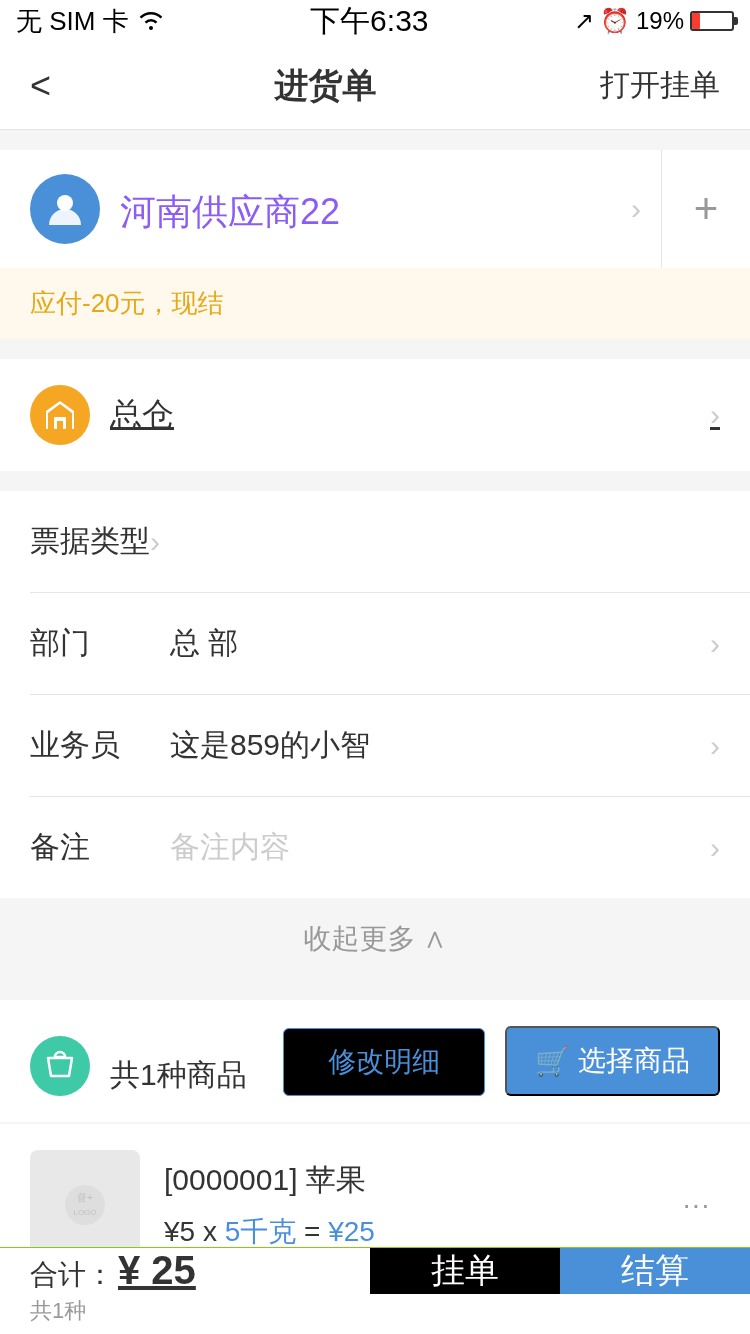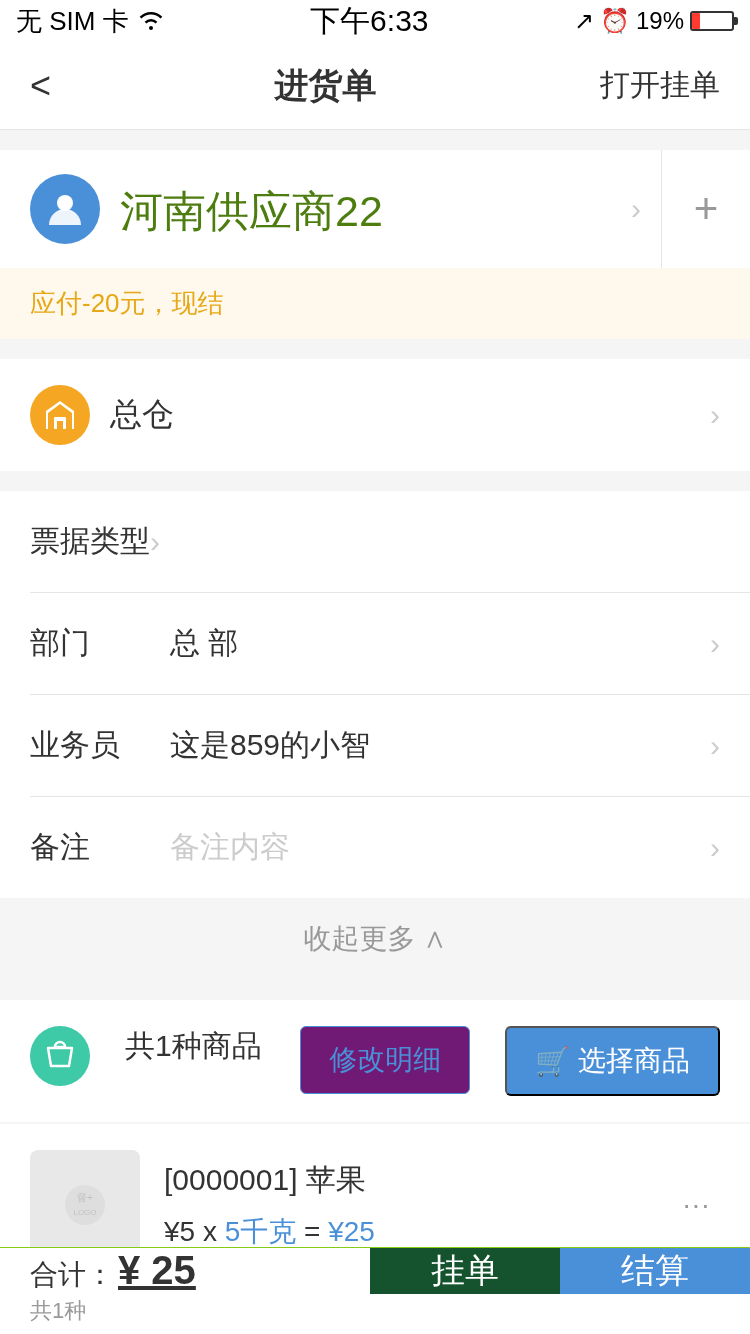--- a/index.html
+++ b/index.html
@@ -84,40 +84,41 @@
       gap: 20px;
       border-right: 1px solid #e5e5e5;
       cursor: pointer;
     }
     .supplier-avatar {
       width: 70px; height: 70px; border-radius: 50%;
       background: #4a90d9;
       display: flex; align-items: center; justify-content: center;
       color: #fff; font-size: 32px; flex-shrink: 0;
     }
-    .supplier-name { font-size: 43px; color: #4d7c0f; flex: 1; margin-top: 6px; }
+    .supplier-name { font-size: 36px; color: #8b5cf6; flex: 1; margin-top: 6px; }
     .chevron { color: #ccc; font-size: 30px; }
     .supplier-add {
       width: 88px;
       display: flex; align-items: center; justify-content: center;
       font-size: 42px; color: #999; cursor: pointer;
     }
 
     
     .alert-bar {
       background: #fff8ed;
       padding: 18px 30px;
       font-size: 26px;
       color: #e6a817;
     }
 
     
     .warehouse-section {
       background: #ef4444;
       margin-top: 20px;
+      text-decoration: underline;
     }
     .list-row {
       background: #fff;
       display: flex;
       align-items: center;
       padding: 26px 30px;
       gap: 20px;
       cursor: pointer;
     }
     .warehouse-icon {
@@ -162,38 +163,38 @@
       text-align: center;
       font-size: 28px;
       color: #999;
       cursor: pointer;
     }
 
     
     .product-header {
       background: #fff;
       display: flex;
-      align-items: flex-start;
+      align-items: flex-end;
       padding: 26px 30px;
-      gap: 35px;
+      gap: 20px;
       margin-top: 0;
     }
     .product-bag-icon {
       width: 60px; height: 60px; border-radius: 50%;
       background: #3ec9a7;
       display: flex; align-items: center; justify-content: center;
       color: #fff; font-size: 28px; flex-shrink: 0;
     }
     .product-count { font-size: 30px; color: #333; flex: 1; }
     .btn-modify {
       border: 1.5px solid #4a90d9;
-      background: #701a75;
+      background: #000000;
       color: #4a90d9;
       font-size: 28px;
-      padding: 14px 28px;
+      padding: 14px 44px;
       border-radius: 6px;
       cursor: pointer;
     }
     .btn-select {
       background: #4a90d9;
       color: #fff;
       font-size: 28px;
       padding: 14px 28px;
       border-radius: 6px;
       cursor: pointer;
@@ -242,21 +243,21 @@
     }
     .total-section {
       flex: 1;
       display: flex;
       flex-direction: column;
       justify-content: center;
       padding: 0 30px;
     }
     .btn-hang {
       width: 190px;
-      background: #14532d;
+      background: #000000;
       color: #fff;
       font-size: 34px;
       font-weight: 500;
       display: flex;
       align-items: center;
       justify-content: center;
       cursor: pointer;
     }
     .btn-checkout {
       width: 190px;

